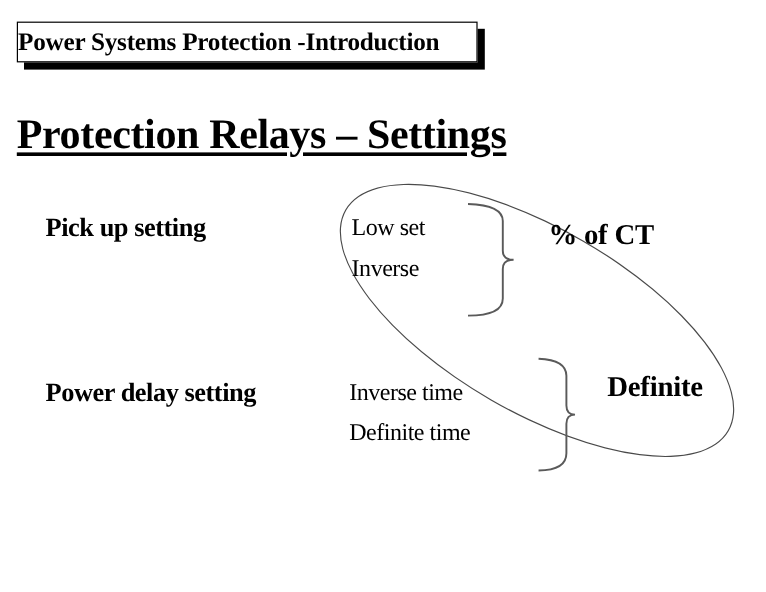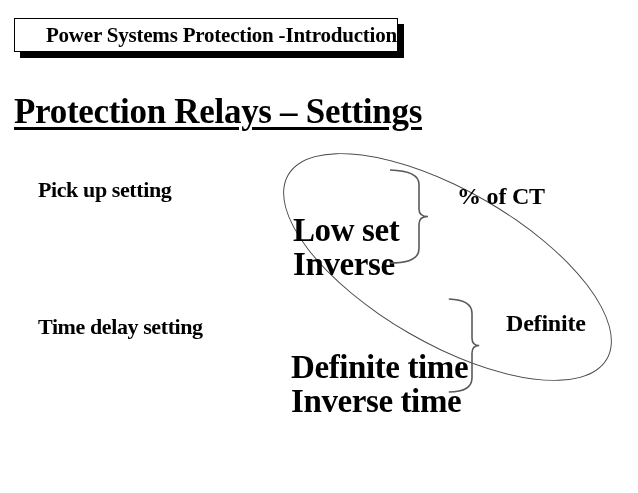--- a/index.html
+++ b/index.html
@@ -20,21 +20,21 @@
     position: absolute;
     left: 14px;
     top: 18px;
     width: 384px;
     height: 34px;
     background: #ffffff;
     border: 1.5px solid #000000;
     box-shadow: 6px 6px 0 0 #000000;
     display: flex;
     align-items: center;
-    justify-content: flex-end;
+    justify-content: flex-start;
     box-sizing: border-box;
   }
   .title-box span {
     font-size: 21px;
     font-weight: bold;
     white-space: nowrap;
     letter-spacing: -0.2px;
   }
   .heading {
     position: absolute;
@@ -53,26 +53,25 @@
     font-size: 22px;
     font-weight: bold;
     line-height: 34px;
     white-space: nowrap;
     letter-spacing: -0.4px;
   }
   .label-1 { left: 38px; top: 173px; }
   .label-2 { left: 38px; top: 310px; }
   .options {
     position: absolute;
-    font-size: 33px;
-    font-weight: bold;
+    font-size: 20px;
+    font-weight: normal;
     line-height: 34px;
     white-space: nowrap;
     letter-spacing: -0.4px;
-    margin-top: 40px;
   }
   .options-1 { left: 293px; top: 173px; }
   .options-2 { left: 291px; top: 310px; }
   .annot {
     position: absolute;
     font-size: 24px;
     font-weight: bold;
     line-height: 24px;
     white-space: nowrap;
     letter-spacing: -0.2px;
@@ -116,24 +115,24 @@
     <div>Low set</div>
     <div>Inverse</div>
   </div>
   <svg class="brace brace-1" viewBox="0 0 40 100" preserveAspectRatio="none">
     <path d="M1,1 Q30,2 30,16 L30,42 Q30,50 39,50 Q30,50 30,58 L30,84 Q30,99 1,99" fill="none" stroke="#5a5a5a" stroke-width="1.6" vector-effect="non-scaling-stroke"></path>
   </svg>
   <div class="annot annot-1">
     <div>% of CT</div>
   </div>
 
-  <div class="row-label label-2">Time delay setting</div>
+  <div class="row-label label-2">Power delay setting</div>
   <div class="options options-2">
+    <div>Inverse time</div>
     <div>Definite time</div>
-    <div>Inverse time</div>
   </div>
   <svg class="brace brace-2" viewBox="0 0 40 100" preserveAspectRatio="none">
     <path d="M1,1 Q30,2 30,16 L30,42 Q30,50 39,50 Q30,50 30,58 L30,84 Q30,99 1,99" fill="none" stroke="#5a5a5a" stroke-width="1.6" vector-effect="non-scaling-stroke"></path>
   </svg>
   <div class="annot annot-2">
     <div>Definite</div>
   </div>
 
 </div>
 

